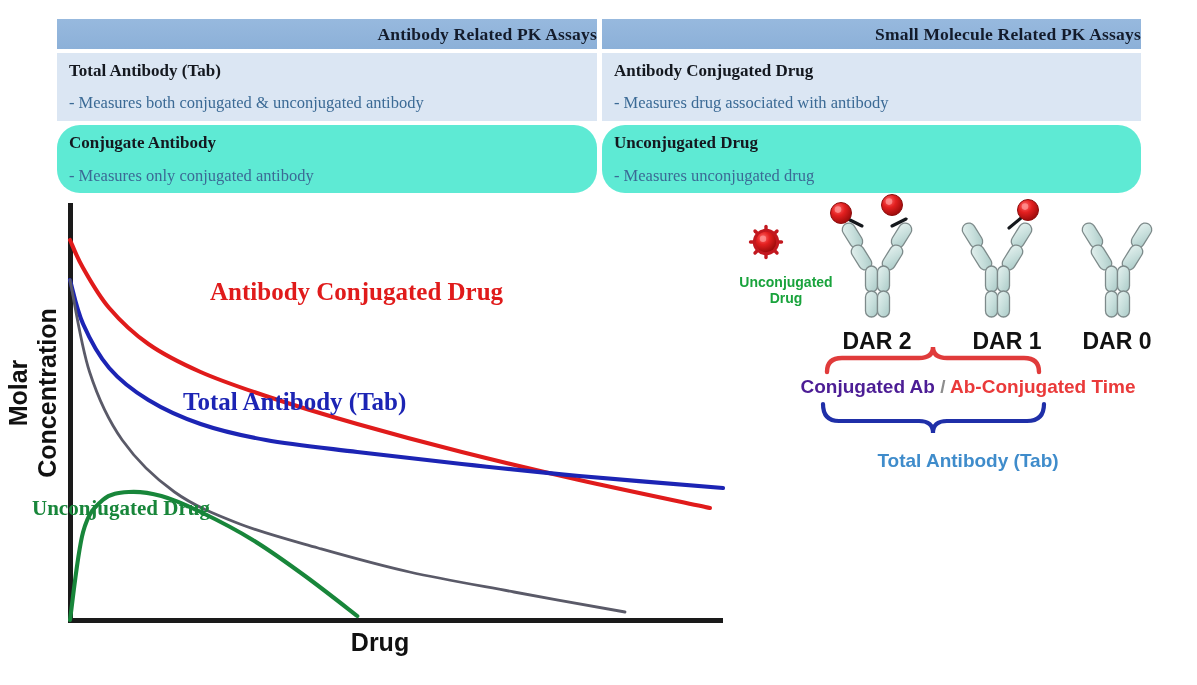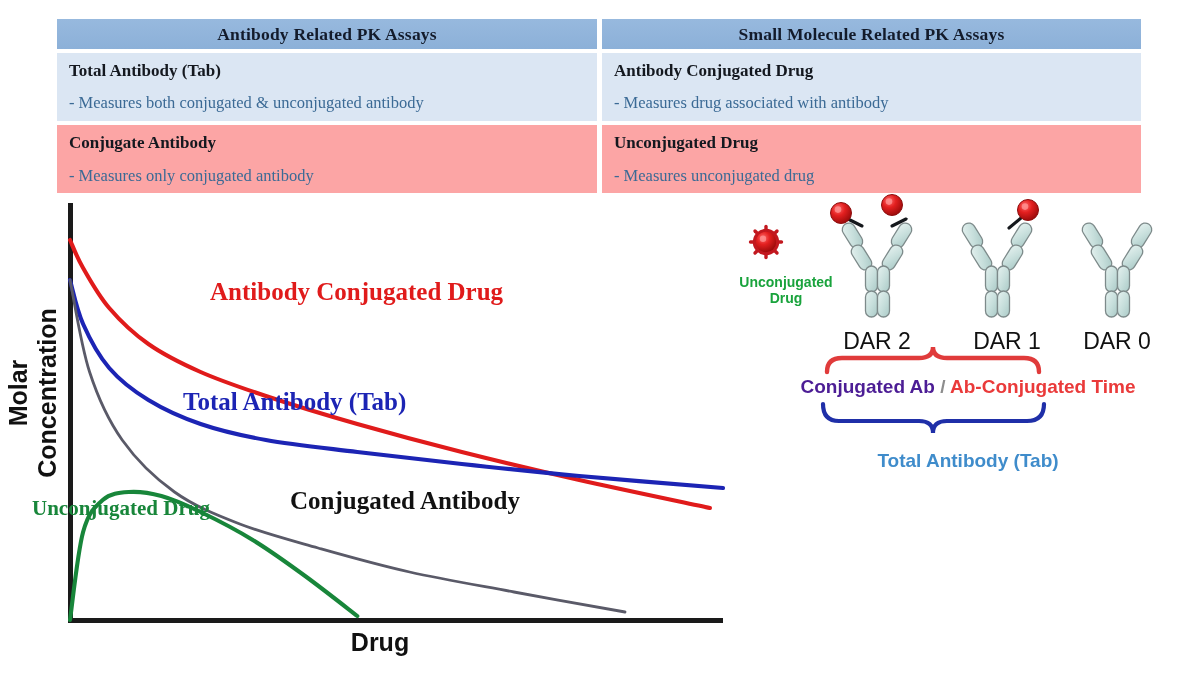--- a/index.html
+++ b/index.html
@@ -16,29 +16,29 @@
   
   .assay-table { position:absolute; left:57px; top:19px; width:1084px; height:178px; }
   .tbl-row { display:flex; width:100%; }
   .tbl-col { position:relative; overflow:hidden; }
   .col-left  { width:540px; }
   .col-gap   { width:5px; background:#ffffff; }
   .col-right { width:539px; }
 
   .hdr { height:30px; background:#8db2da;
          background:linear-gradient(180deg,#97b9de 0%,#8cb0d8 100%);
-         display:flex; align-items:center; justify-content:center; }
+         display:flex; align-items:center; justify-content:flex-end; }
   .hdr-txt { font-family:"Liberation Serif", serif; font-weight:bold; font-size:17.5px;
              color:#131b2b; letter-spacing:.2px; }
 
   .rowgap { height:4px; background:#ffffff; }
 
   .body-cell { padding:7px 0 7px 12px; }
   .band-a { background:#dbe6f3; }
-  .band-b { background:#fca5a5; }
+  .band-b { background:#5eead4;border-radius:23px; }
   .cell-title { font-family:"Liberation Serif", serif; font-weight:bold; font-size:17px;
                 color:#14181f; line-height:1.32; }
   .cell-sub   { font-family:"Liberation Serif", serif; font-size:16.5px;
                 color:#3b6a95; line-height:1.32; margin-top:10px; }
 
   
   .chart { position:absolute; left:0; top:196px; width:740px; height:470px; }
   .axis-y { position:absolute; left:68px; top:7px; width:5px; height:420px; background:#1a1a1a; }
   .axis-x { position:absolute; left:68px; top:422px; width:655px; height:5px; background:#1a1a1a; }
   .ylabel { position:absolute; left:-82px; top:168px; width:230px; text-align:center;
@@ -52,21 +52,21 @@
   .clab-acd { left:210px; top:82px;  font-size:25px; color:#e01b1b; }
   .clab-tab { left:183px; top:192px; font-size:25px; color:#1c24b4; }
   .clab-ca  { left:290px; top:291px; font-size:25px; color:#111111; }
   .clab-ud  { left:32px;  top:300px; font-size:21px; color:#18863a; }
 
   
   .panel { position:absolute; left:700px; top:200px; width:497px; height:300px; }
   .ud-legend { position:absolute; left:20px; top:75px; width:132px; text-align:center;
                font-size:14px; font-weight:bold; color:#19a33c; line-height:1.12; }
   .dar-lab { position:absolute; top:128px; width:110px; text-align:center;
-             font-size:23px; font-weight:normal; color:#111; }
+             font-size:23px; font-weight:bold; color:#111; }
   .dar2 { left:122px; }  .dar1 { left:252px; }  .dar0 { left:362px; }
 
   .bracket-svg { position:absolute; left:0; top:0; width:497px; height:300px;
                  overflow:visible; }
   .mid-lab { position:absolute; left:58px; top:176px; width:420px; text-align:center;
              font-size:19px; font-weight:bold; white-space:nowrap; }
   .mid-black { color:#4c1d95; }  .mid-slash { color:#8d8d8d; }  .mid-red { color:#ea3a3a; }
   .tab-lab { position:absolute; left:78px; top:250px; width:380px; text-align:center;
              font-size:19px; font-weight:bold; color:#3f8ccb; }
 </style>
@@ -138,21 +138,20 @@
       <g id="curve-layer" fill="none" stroke-linecap="round" stroke-linejoin="round">
           <path d="M70.0,44.0 C72.2,48.7 76.5,60.7 83.1,72.0 C89.6,83.3 98.3,99.3 109.2,112.0 C120.1,124.7 133.1,137.3 148.4,148.0 C163.6,158.7 181.0,167.3 200.6,176.0 C220.2,184.7 239.8,191.3 265.9,200.0 C292.0,208.7 324.7,218.7 357.3,228.0 C390.0,237.3 424.8,246.7 461.8,256.0 C498.8,265.3 538.0,274.7 579.3,284.0 C620.7,293.3 688.2,307.3 709.9,312.0" stroke="#e01b1b" stroke-width="4.1" fill="none"></path>
           <path d="M70.0,84.0 C72.2,91.3 76.5,113.3 83.1,128.0 C89.6,142.7 98.3,159.3 109.2,172.0 C120.1,184.7 133.1,194.7 148.4,204.0 C163.6,213.3 181.0,221.3 200.6,228.0 C220.2,234.7 239.8,239.3 265.9,244.0 C292.0,248.7 324.7,252.0 357.3,256.0 C390.0,260.0 424.8,264.0 461.8,268.0 C498.8,272.0 535.8,276.0 579.3,280.0 C622.9,284.0 699.1,290.0 723.0,292.0" stroke="#1c24b4" stroke-width="4.1" fill="none"></path>
           <path d="M70.0,84.0 C73.3,99.3 80.9,149.3 89.6,176.0 C98.3,202.7 108.1,224.0 122.2,244.0 C136.4,264.0 154.9,282.0 174.5,296.0 C194.1,310.0 215.8,318.7 239.8,328.0 C263.7,337.3 289.8,344.0 318.1,352.0 C346.4,360.0 376.9,368.7 409.6,376.0 C442.2,383.3 478.1,389.3 514.0,396.0 C550.0,402.7 606.5,412.7 625.0,416.0" stroke="#5a5a68" stroke-width="2.8" fill="none"></path>
           <path d="M70.0,424.0 C72.2,409.3 77.6,356.0 83.1,336.0 C88.5,316.0 95.0,310.7 102.7,304.0 C110.3,297.3 119.0,296.7 128.8,296.0 C138.6,295.3 149.4,296.7 161.4,300.0 C173.4,303.3 185.4,308.7 200.6,316.0 C215.8,323.3 235.4,333.3 252.8,344.0 C270.3,354.7 287.7,367.3 305.1,380.0 C322.5,392.7 348.6,413.3 357.3,420.0" stroke="#18863a" stroke-width="4.1" fill="none"></path>
         </g>
     </svg>
 
     <div class="clab clab-acd">Antibody Conjugated Drug</div>
     <div class="clab clab-tab">Total Antibody (Tab)</div>
-    <div class="clab clab-ca">Conjugated Antibody</div>
     <div class="clab clab-ud">Unconjugated Drug</div>
   </div>
 
   <div class="panel">
 
     <svg class="bracket-svg" viewBox="0 0 497 300">
       <defs>
         <radialGradient id="drugGrad" cx="36%" cy="30%" r="72%">
           <stop offset="0%" stop-color="#ff6a6a"></stop>
           <stop offset="45%" stop-color="#e31f1f"></stop>

